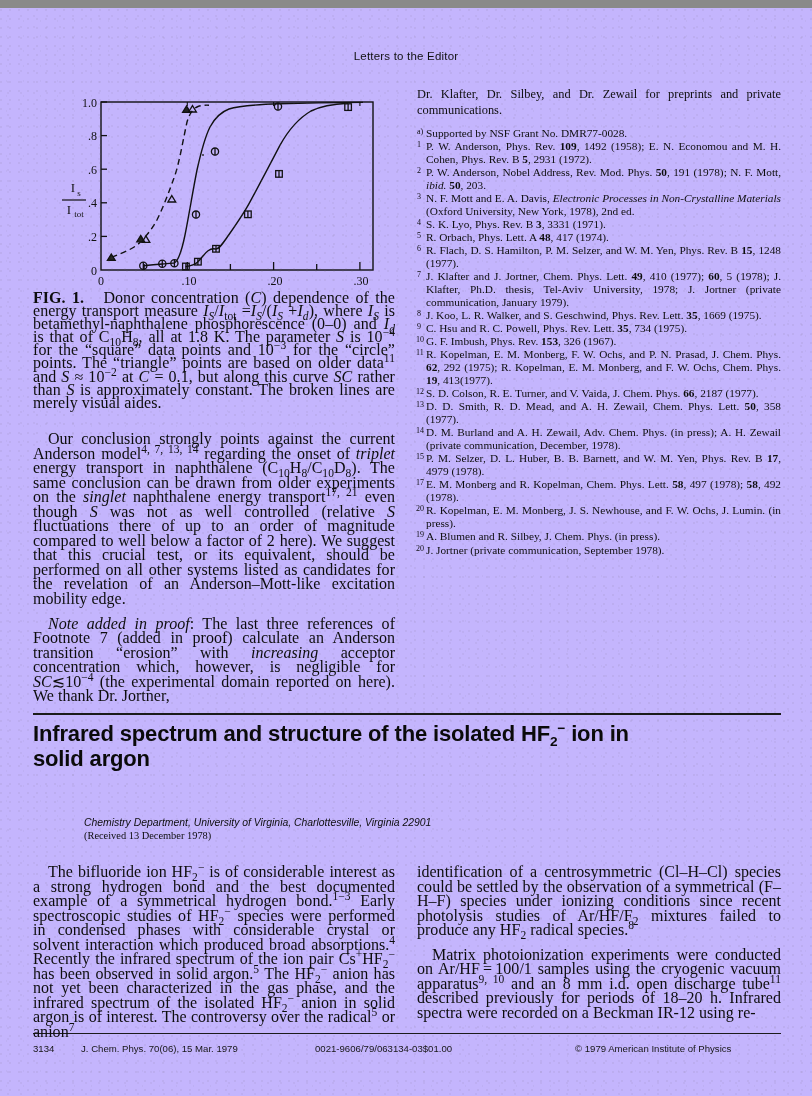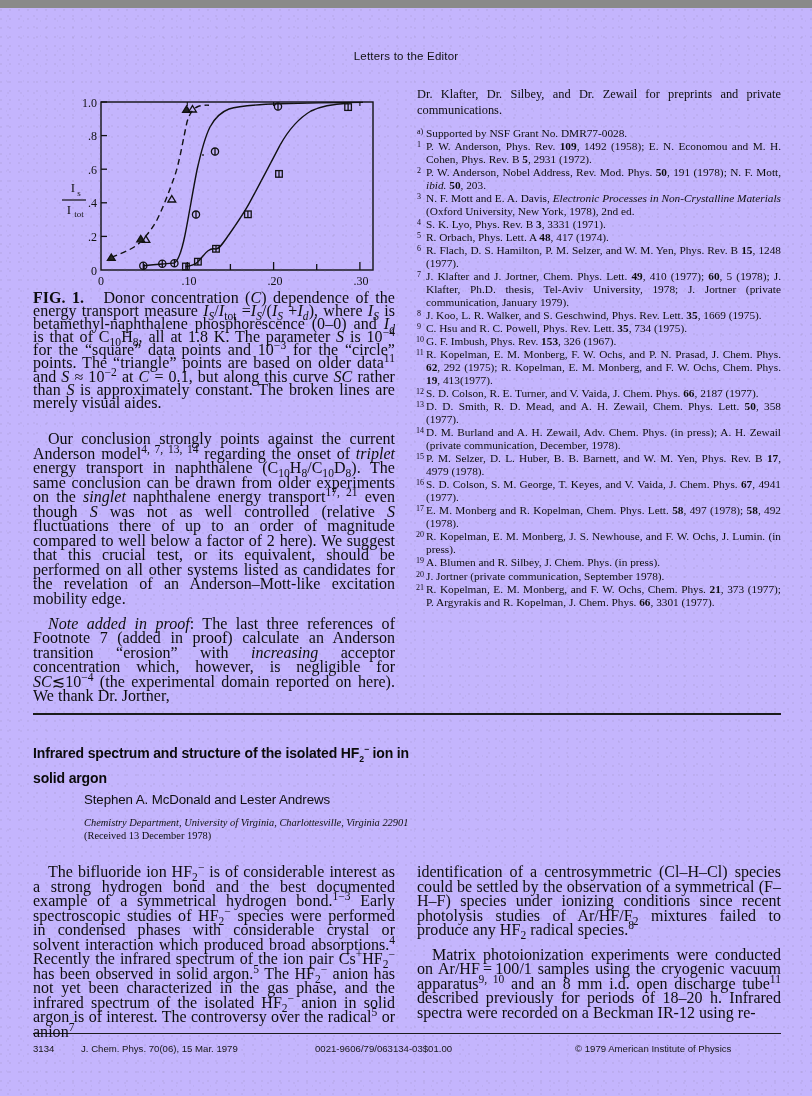--- a/index.html
+++ b/index.html
@@ -130,42 +130,42 @@
     left: 33px;
     width: 748px;
     height: 1px;
     background: #1b1b1b;
   }
 
   
   .arttitle {
     position: absolute;
     left: 33px;
-    top: 733px;
+    top: 713px;
     width: 742px;
     font-family: "Liberation Sans", sans-serif;
     font-weight: bold;
-    font-size: 14px;
+    font-size: 22px;
     line-height: 25px;
     letter-spacing: -.15px;
     color: #0a0a0a;
   }
   .authors {
     position: absolute;
     left: 84px;
     top: 784px;
     font-family: "Liberation Sans", sans-serif;
     font-size: 13.3px;
     letter-spacing: -.1px;
   }
   .affil {
     position: absolute;
     left: 84px;
     top: 808px;
-    font-family: Liberation Serif, serif;
+    font-family: Liberation Sans, sans-serif;
     font-style: italic;
     font-size: 10.4px;
     line-height: 13px;
   }
   .received {
     position: absolute;
     left: 84px;
     top: 821px;
     font-family: "Liberation Serif", serif;
     font-size: 10.4px;
@@ -383,43 +383,40 @@
     <div class="refitem"><span class="marker wide">11</span>R. Kopelman, E. M. Monberg, F. W. Ochs, and P. N. Prasad, J. Chem. Phys. <b>62</b>, 292 (1975); R. Kopelman, E. M. Monberg, and F. W. Ochs, Chem. Phys. <b>19</b>, 413(1977).</div>
 
     <div class="refitem"><span class="marker wide">12</span>S. D. Colson, R. E. Turner, and V. Vaida, J. Chem. Phys. <b>66</b>, 2187 (1977).</div>
 
     <div class="refitem"><span class="marker wide">13</span>D. D. Smith, R. D. Mead, and A. H. Zewail, Chem. Phys. Lett. <b>50</b>, 358 (1977).</div>
 
     <div class="refitem"><span class="marker wide">14</span>D. M. Burland and A. H. Zewail, Adv. Chem. Phys. (in press); A. H. Zewail (private communication, December, 1978).</div>
 
     <div class="refitem"><span class="marker wide">15</span>P. M. Selzer, D. L. Huber, B. B. Barnett, and W. M. Yen, Phys. Rev. B <b>17</b>, 4979 (1978).</div>
 
-    <div class="refitem"><span class="marker wide">16</span>S. D. Colson, S. M. George, T. Keyes, and V. Vaida, J. Chem. Phys. <b>67</b>, 4941 (1977).</div>
 
     <div class="refitem"><span class="marker wide">17</span>E. M. Monberg and R. Kopelman, Chem. Phys. Lett. <b>58</b>, 497 (1978); <b>58</b>, 492 (1978).</div>
 
     <div class="refitem"><span class="marker wide">20</span>R. Kopelman, E. M. Monberg, J. S. Newhouse, and F. W. Ochs, J. Lumin. (in press).</div>
 
     <div class="refitem"><span class="marker wide">19</span>A. Blumen and R. Silbey, J. Chem. Phys. (in press).</div>
 
     <div class="refitem"><span class="marker wide">20</span>J. Jortner (private communication, September 1978).</div>
 
-    <div class="refitem"><span class="marker wide">21</span>R. Kopelman, E. M. Monberg, and F. W. Ochs, Chem. Phys. <b>21</b>, 373 (1977); P. Argyrakis and R. Kopelman, J. Chem. Phys. <b>66</b>, 3301 (1977).</div>
 
   </div>
 
   <div class="rule" style="top:705px; height:1.6px;"></div>
   <div class="rule" style="top:1025px;"></div>
 
   <div class="arttitle">
     <span>Infrared spectrum and structure of the isolated HF<sub style="font-size:.62em">2</sub><sup style="font-size:.62em">−</sup> ion in</span><br>
     <span>solid argon</span>
   </div>
 
-  <div class="authors">Stephen A. McDonald and Lester Andrews</div>
   <div class="affil">Chemistry Department, University of Virginia, Charlottesville, Virginia 22901</div>
   <div class="received">(Received 13 December 1978)</div>
 
   <div class="lowL bodytext">
     <p>The bifluoride ion HF<sub>2</sub><sup>−</sup> is of considerable interest as
       a strong hydrogen bond and the best documented example
       of a symmetrical hydrogen bond.<sup>1−3</sup> Early spectroscopic
       studies of HF<sub>2</sub><sup>−</sup> species were performed in condensed
       phases with considerable crystal or solvent interaction
       which produced broad absorptions.<sup>4</sup> Recently the infrared

